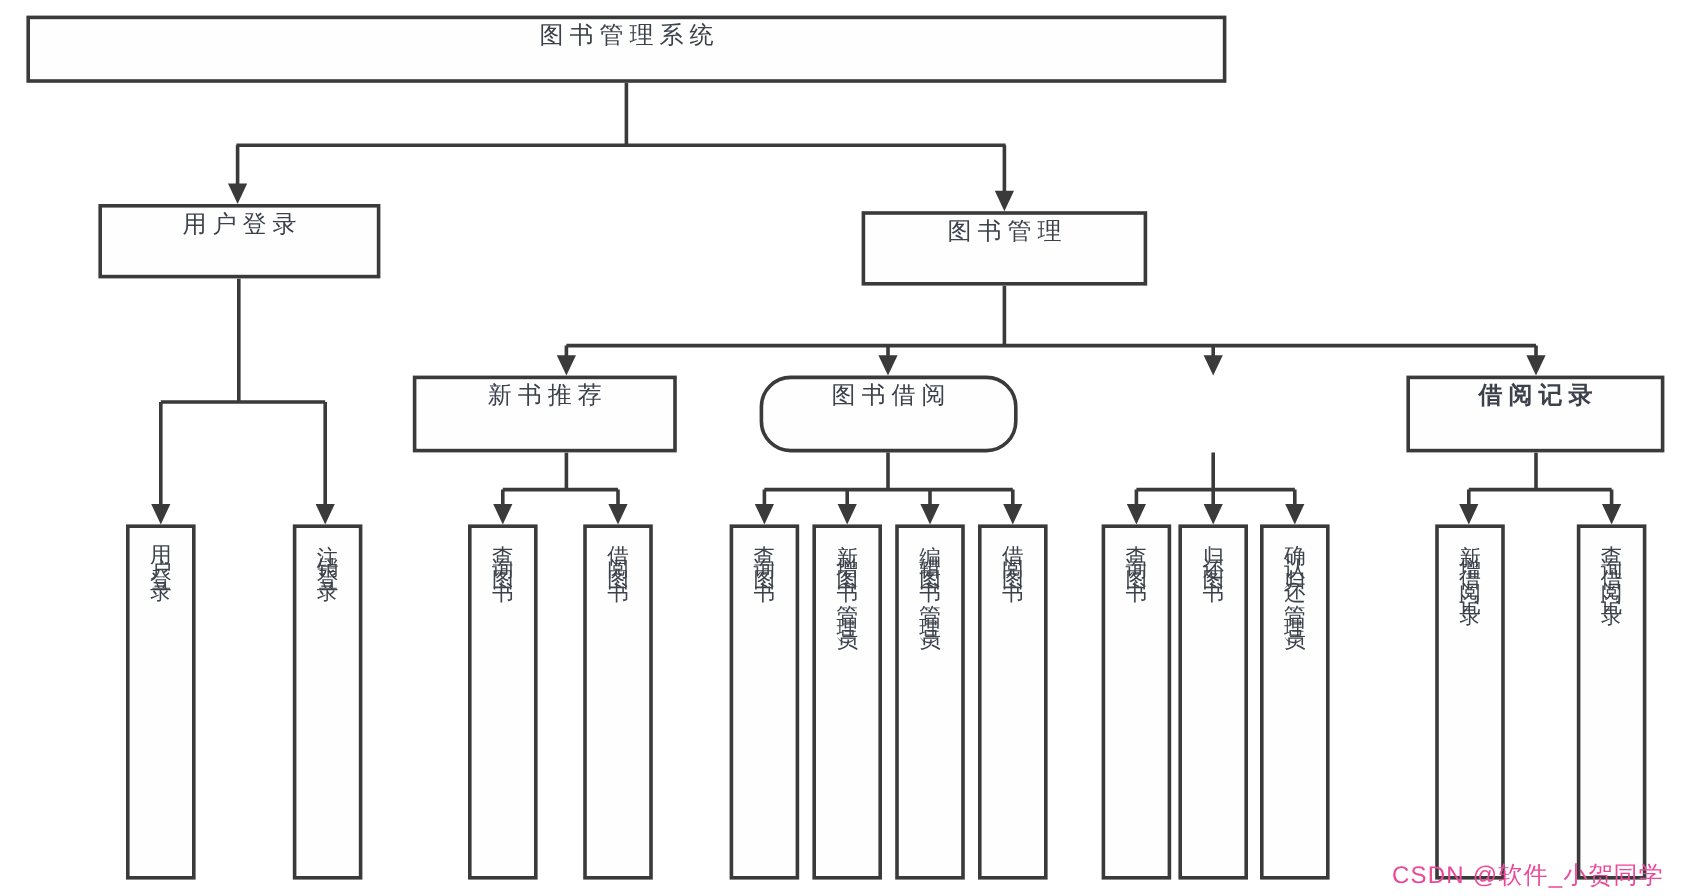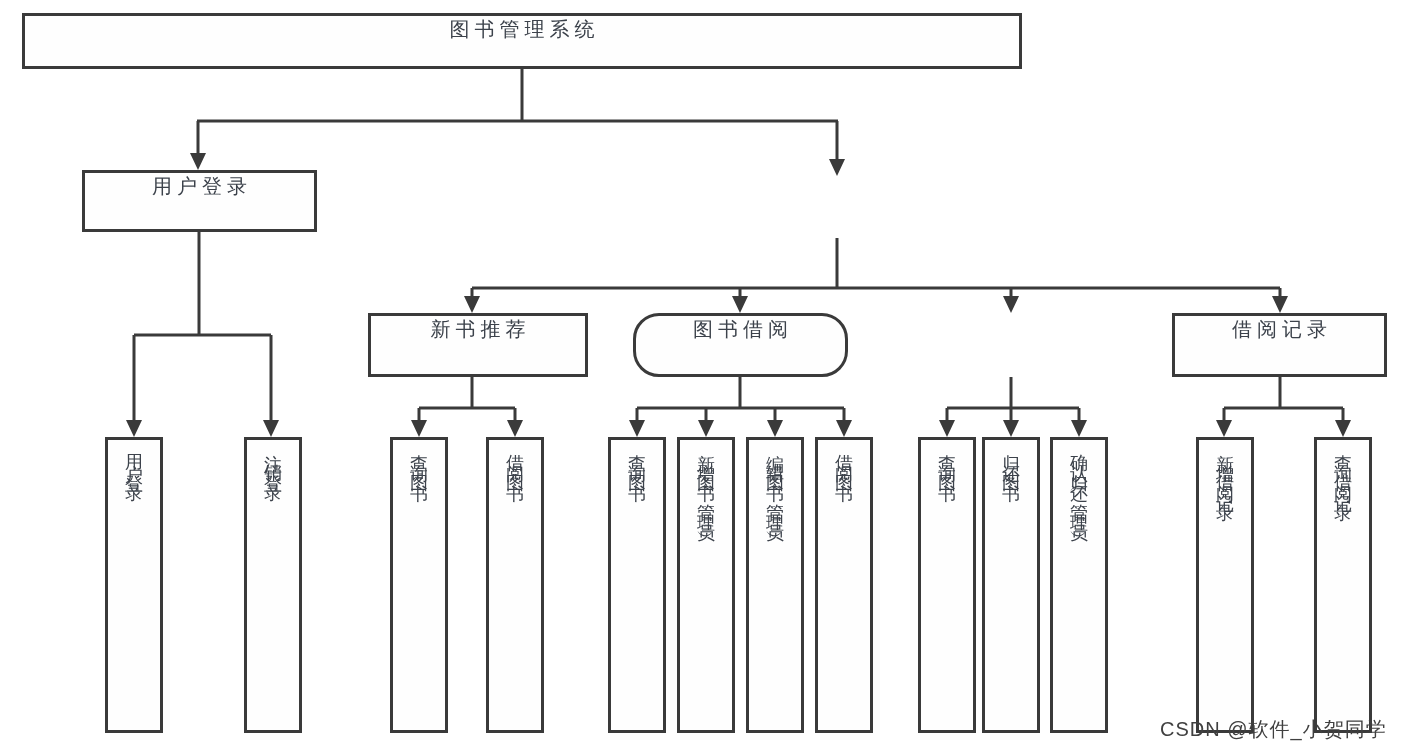--- a/index.html
+++ b/index.html
@@ -34,21 +34,21 @@
     font-size:18px;
     letter-spacing:10px;
     line-height:1;
     white-space:nowrap;
   }
   .watermark{
     position:absolute;
     left:1160px;
     top:716px;
     font-size:20px;
-    color:#404040;
+    color:#ec4899;
     letter-spacing:1px;
     white-space:nowrap;
     z-index:5;
   }
 </style>
 </head>
 <body>
 
 <div id="canvas">
 
@@ -73,28 +73,31 @@
     </g>
   </svg>
 
   <div class="box" style="left:22px;top:13px;width:1000px;height:56px;">
     <span class="hlabel">图书管理系统</span>
   </div>
 
   <div class="box" style="left:82px;top:170px;width:235px;height:62px;">
     <span class="hlabel">用户登录</span>
   </div>
+  <div class="box" style="left:718px;top:176px;width:238px;height:62px;">
+    <span class="hlabel">图书管理</span>
+  </div>
 
-  <div class="box" style="left:368px;top:313px;width:220px;height:64px;">
+  <div class="box" style="left:344px;top:313px;width:220px;height:64px;">
     <span class="hlabel">新书推荐</span>
   </div>
   <div class="box" style="left:633px;top:313px;width:215px;height:64px;border-radius:26px;">
     <span class="hlabel">图书借阅</span>
   </div>
-  <div class="box" style="left:1172px;top:313px;width:215px;height:64px;">
+  <div class="box" style="left:1172px;top:313px;width:215px;height:64px;font-weight:bold;">
     <span class="hlabel">借阅记录</span>
   </div>
 
   <div class="box" style="left:105px;top:437px;width:58px;height:296px;">
     <span class="vlabel">用户登录</span>
   </div>
   <div class="box" style="left:244px;top:437px;width:58px;height:296px;">
     <span class="vlabel">注销登录</span>
   </div>
 

